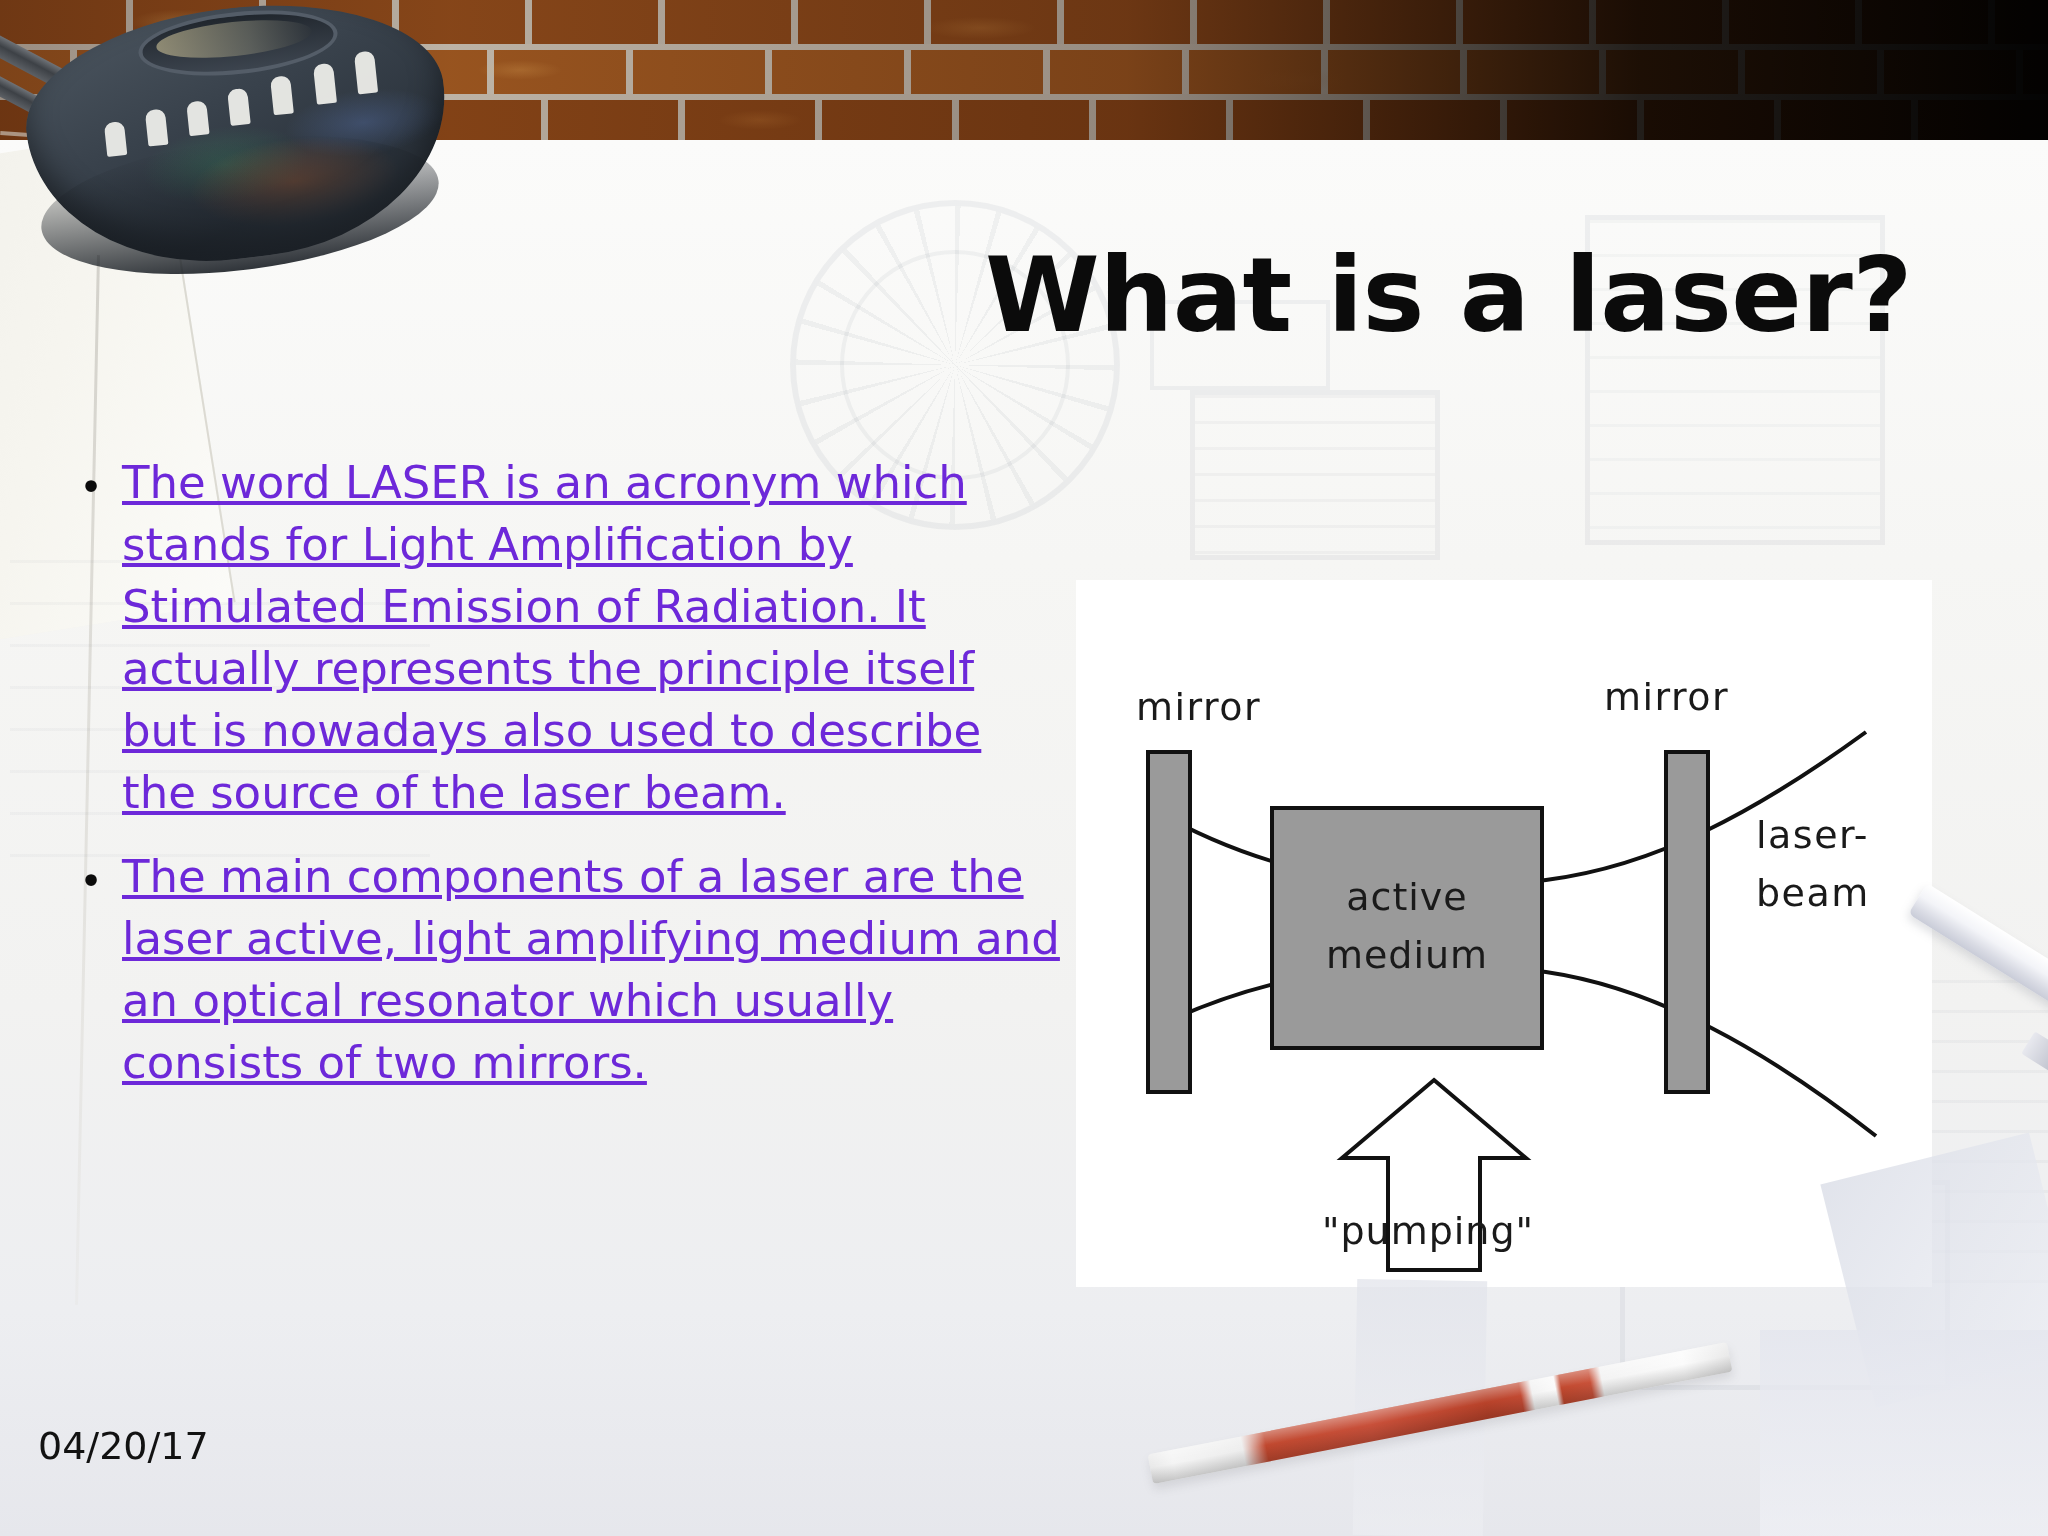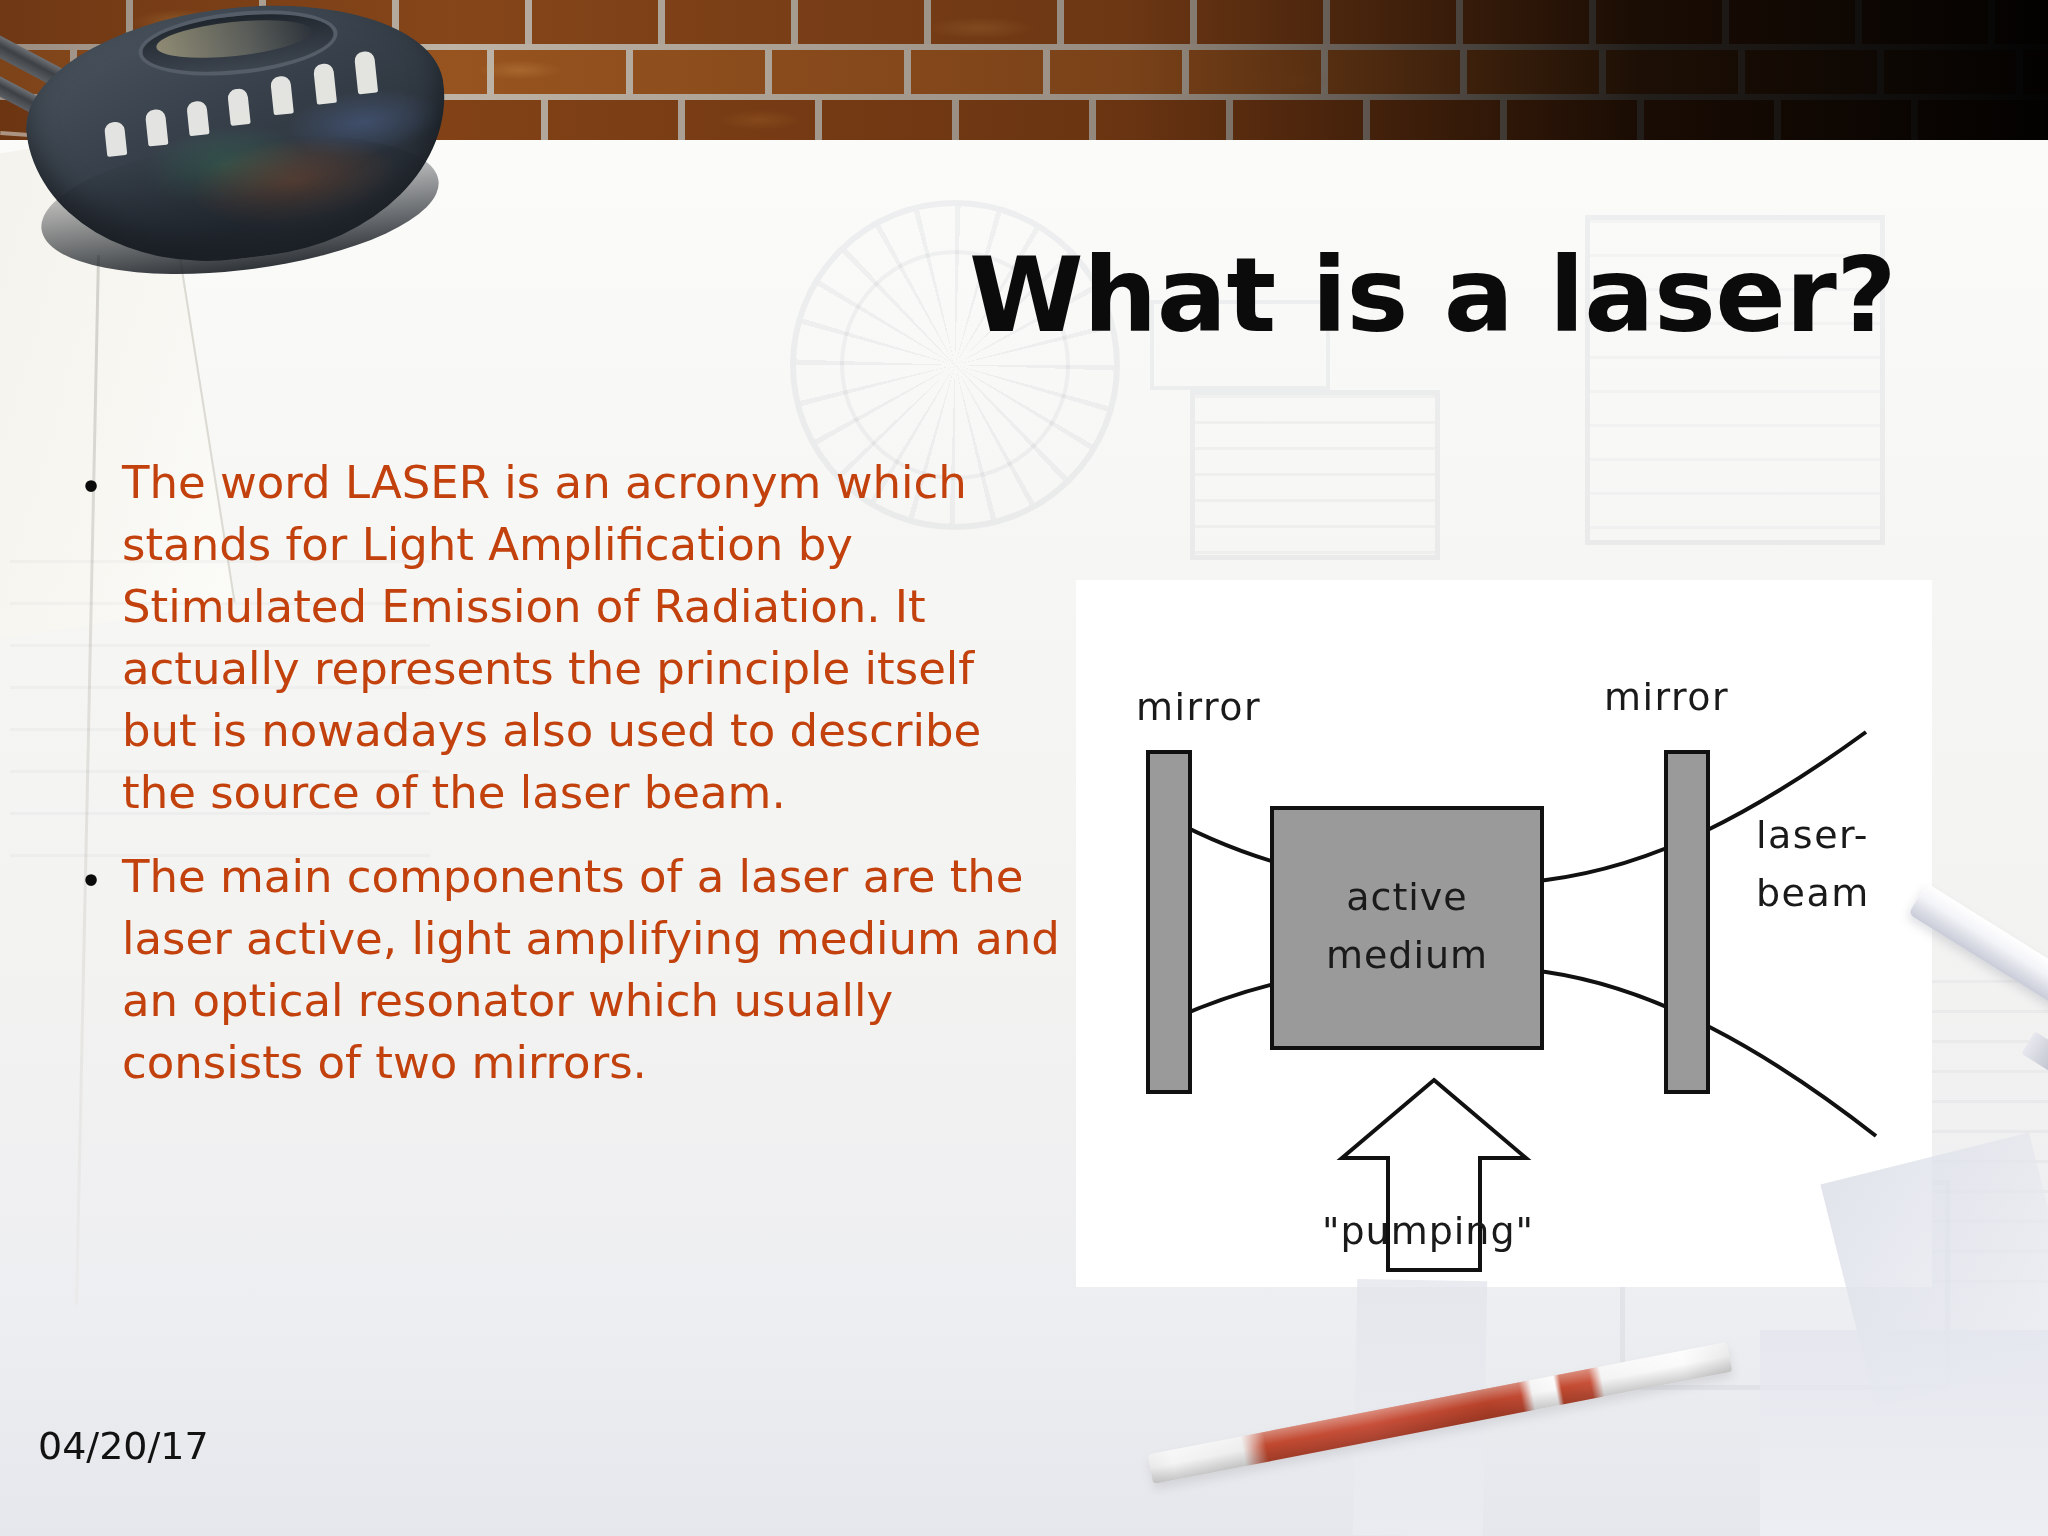--- a/index.html
+++ b/index.html
@@ -225,21 +225,21 @@
     position: absolute; bottom: 0;
     width: 20px; height: 40px;
     background: #f2f2ee;
     border-radius: 9px 9px 2px 2px;
     opacity: 0.92;
   }
 
   
   .title {
     position: absolute;
-    top: 243px; left: 284px;
+    top: 243px; left: 300px;
     width: 1612px;
     text-align: right;
     font-family: "DejaVu Sans", sans-serif;
     font-weight: bold;
     font-size: 104px;
     line-height: 1.0;
     color: #0b0b0b;
     letter-spacing: -0.5px;
     white-space: nowrap;
   }
@@ -262,21 +262,22 @@
     line-height: 62px;
     color: #0b0b0b;
     text-align: center;
     padding-top: 4px;
   }
   .bullet-text {
     flex: 1 1 auto;
     font-family: "DejaVu Sans", sans-serif;
     font-size: 45px;
     line-height: 62px;
-    color: #c2410c;
+    color: #6d28d9;
+    text-decoration: underline;
   }
 
   
   .diagram-panel {
     position: absolute;
     top: 580px; left: 1076px;
     width: 856px; height: 707px;
     background: #ffffff;
   }
   .diagram-svg { display: block; width: 856px; height: 707px; }

